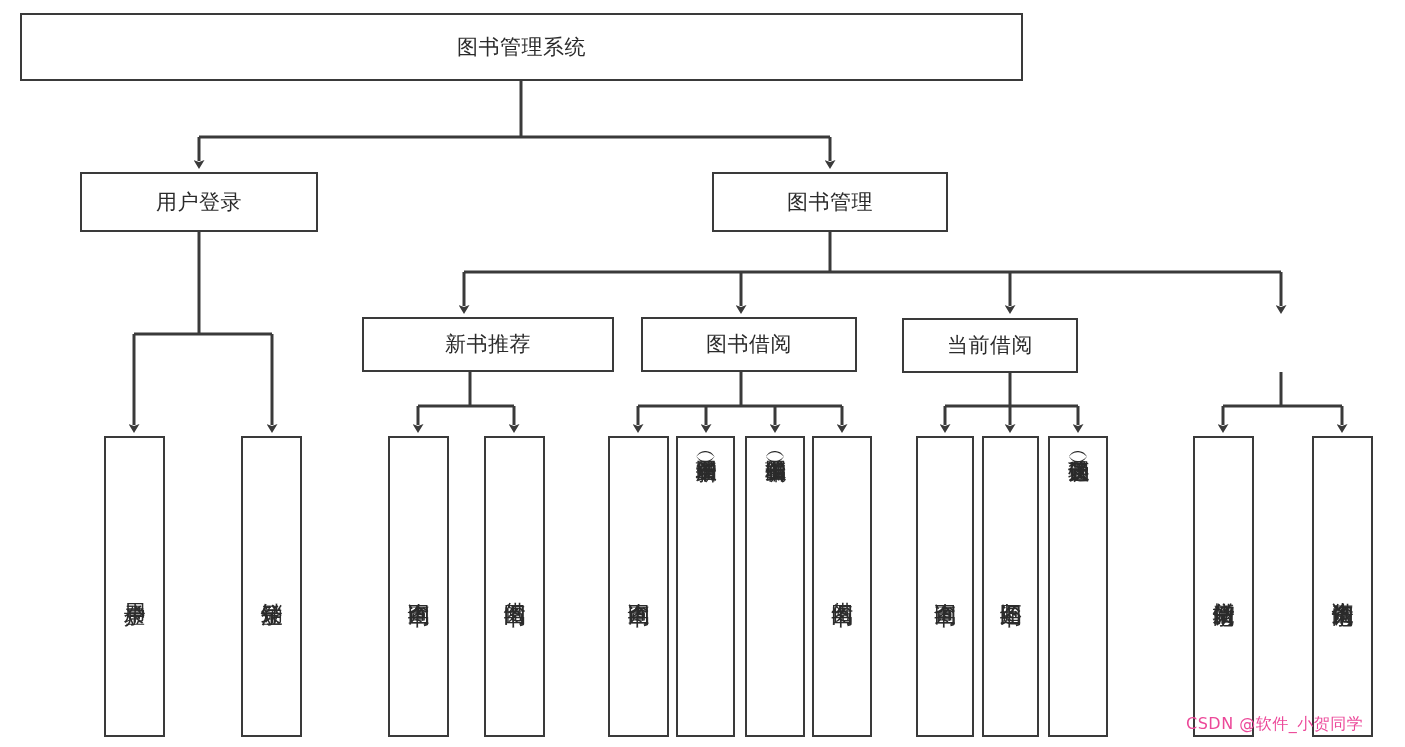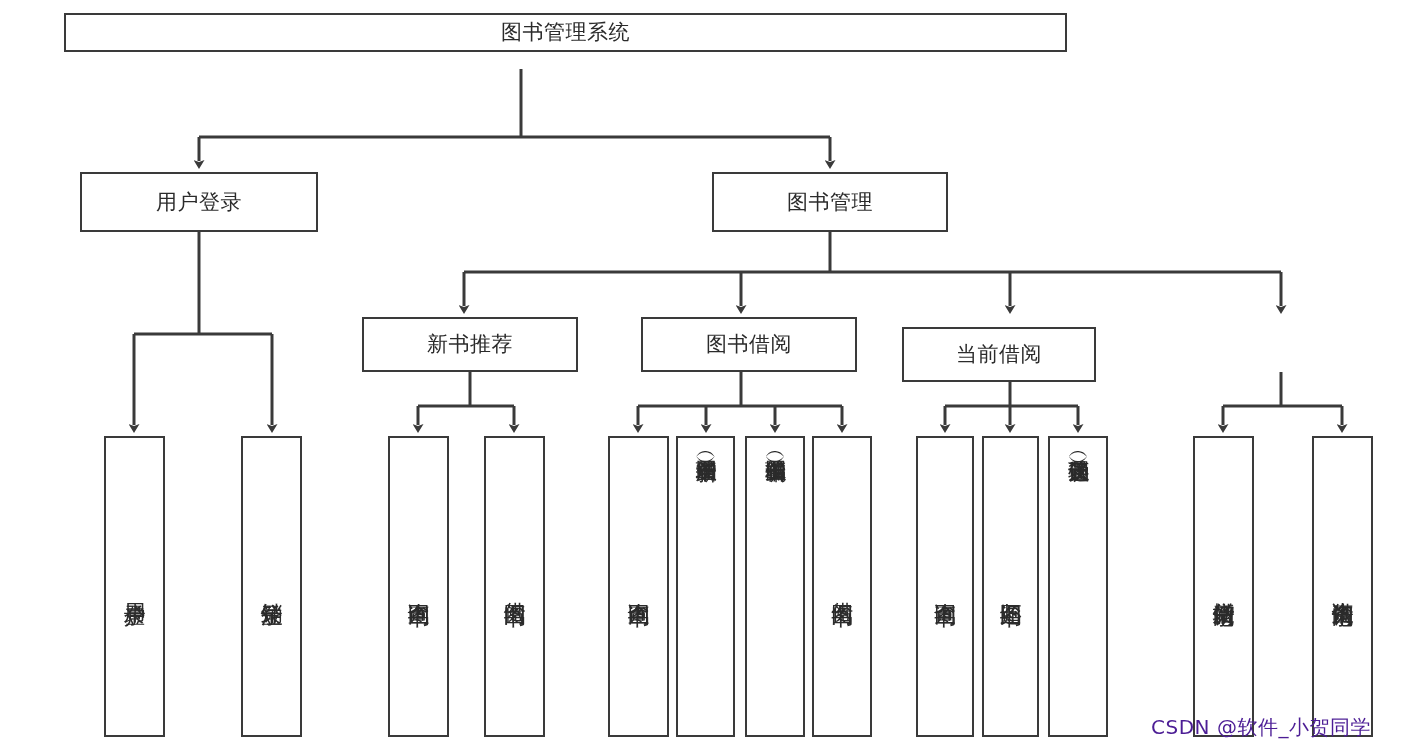--- a/index.html
+++ b/index.html
@@ -60,24 +60,24 @@
   }
   .v-node.tight .lbl {
     font-size: 21px;
     letter-spacing: 0px;
   }
   .v-node.topalign {
     align-items: flex-start;
   }
   #watermark {
     position: absolute;
-    left: 1151px;
+    left: 1186px;
     top: 714px;
-    font-size: 20px;
-    color: #4c1d95;
+    font-size: 16px;
+    color: #ec4899;
     letter-spacing: 0.5px;
     white-space: nowrap;
     z-index: 3;
     font-family: "DejaVu Sans", "Liberation Sans", sans-serif;
   }
 </style>
 </head>
 <body>
 
 <div id="canvas">
@@ -127,38 +127,38 @@
       <path d="M1010,406 L1010,425" marker-end="url(#arrow)"></path>
       <path d="M1078,406 L1078,425" marker-end="url(#arrow)"></path>
 
       <path d="M1281,372 L1281,406"></path>
       <path d="M1223,406 L1342,406"></path>
       <path d="M1223,406 L1223,425" marker-end="url(#arrow)"></path>
       <path d="M1342,406 L1342,425" marker-end="url(#arrow)"></path>
     </g>
   </svg>
 
-  <div class="node h-node" id="n-root" style="left: 20px; top: 13px; width: 1003px; height: 39px; margin-left: 44px;">
+  <div class="node h-node" id="n-root" style="left: 20px; top: 13px; width: 1003px; height: 68px;">
     <span class="lbl">图书管理系统</span>
   </div>
 
   <div class="node h-node" id="n-l1-0" style="left: 80px; top: 172px; width: 238px; height: 60px;">
     <span class="lbl">用户登录</span>
   </div>
   <div class="node h-node" id="n-l1-1" style="left: 712px; top: 172px; width: 236px; height: 60px;">
     <span class="lbl">图书管理</span>
   </div>
 
-  <div class="node h-node" id="n-l2-0" style="left: 362px; top: 317px; width: 216px; height: 55px;">
+  <div class="node h-node" id="n-l2-0" style="left: 362px; top: 317px; width: 252px; height: 55px;">
     <span class="lbl">新书推荐</span>
   </div>
   <div class="node h-node" id="n-l2-1" style="left: 633px; top: 317px; width: 216px; height: 55px; margin-left: 8px;">
     <span class="lbl">图书借阅</span>
   </div>
-  <div class="node h-node" id="n-l2-2" style="left: 902px; top: 327px; width: 194px; height: 55px;">
+  <div class="node h-node" id="n-l2-2" style="left: 902px; top: 318px; width: 176px; height: 55px;">
     <span class="lbl">当前借阅</span>
   </div>
 
   <div class="node v-node" id="n-lf-0" style="left: 104px; top: 436px; width: 61px; height: 301px;">
     <span class="lbl">用户登录</span>
   </div>
   <div class="node v-node" id="n-lf-1" style="left: 241px; top: 436px; width: 61px; height: 301px;">
     <span class="lbl">注销登录</span>
   </div>
   <div class="node v-node" id="n-lf-2" style="left: 388px; top: 436px; width: 61px; height: 301px;">

